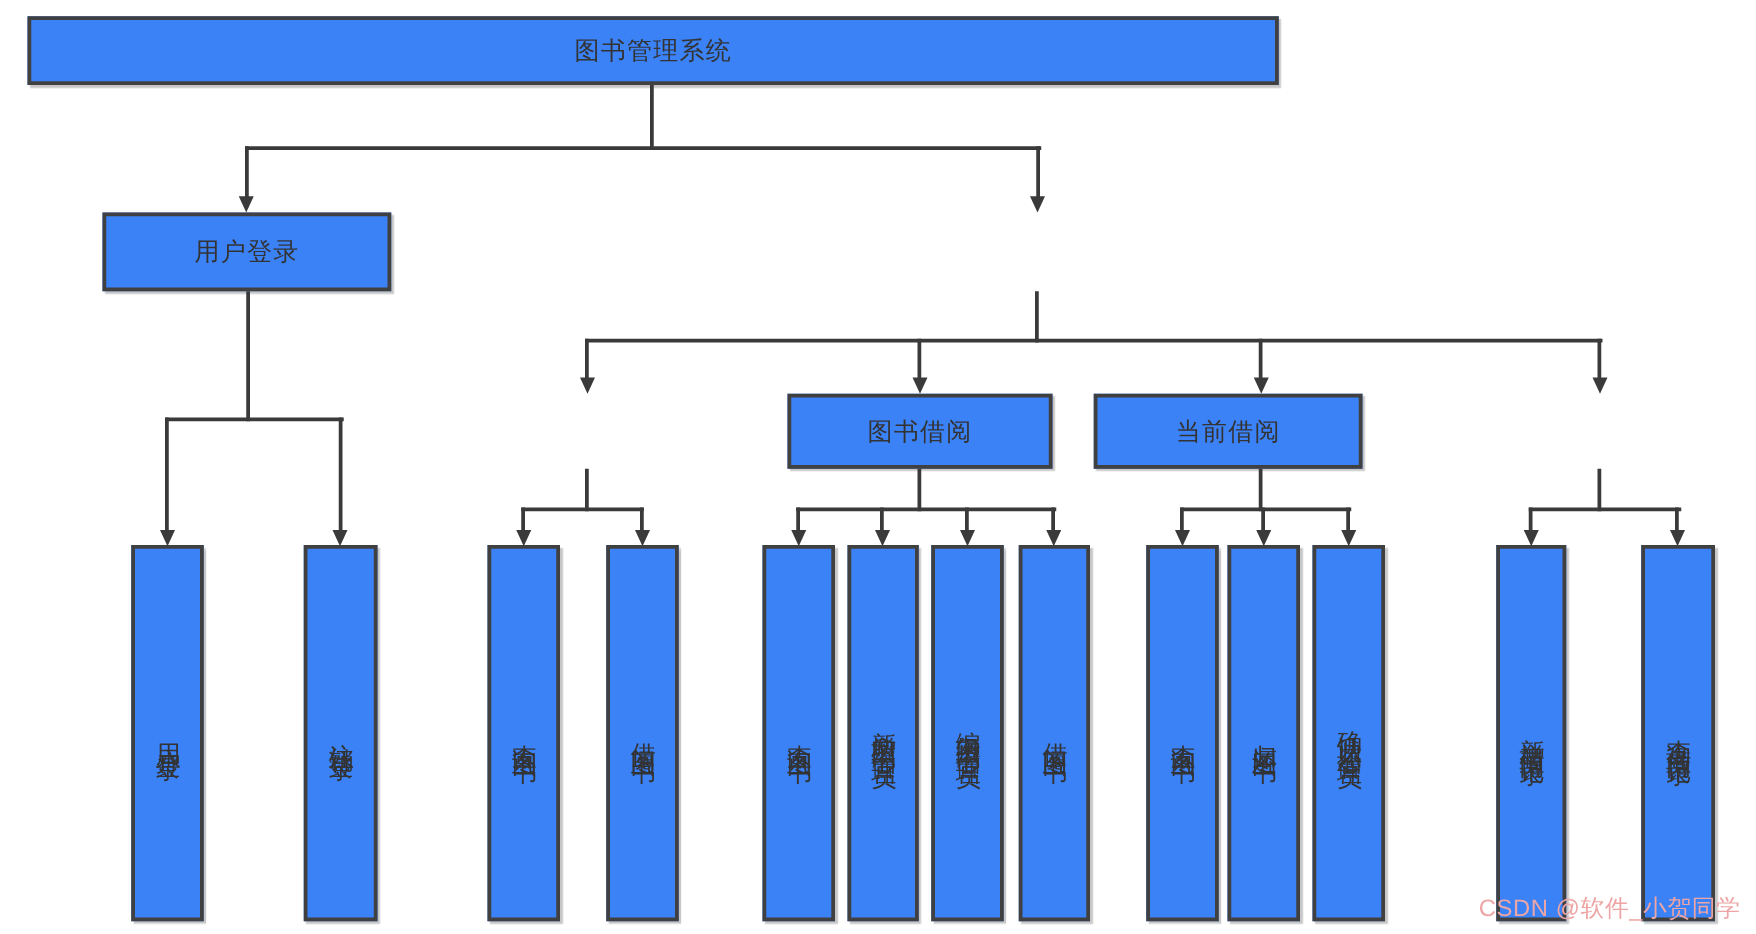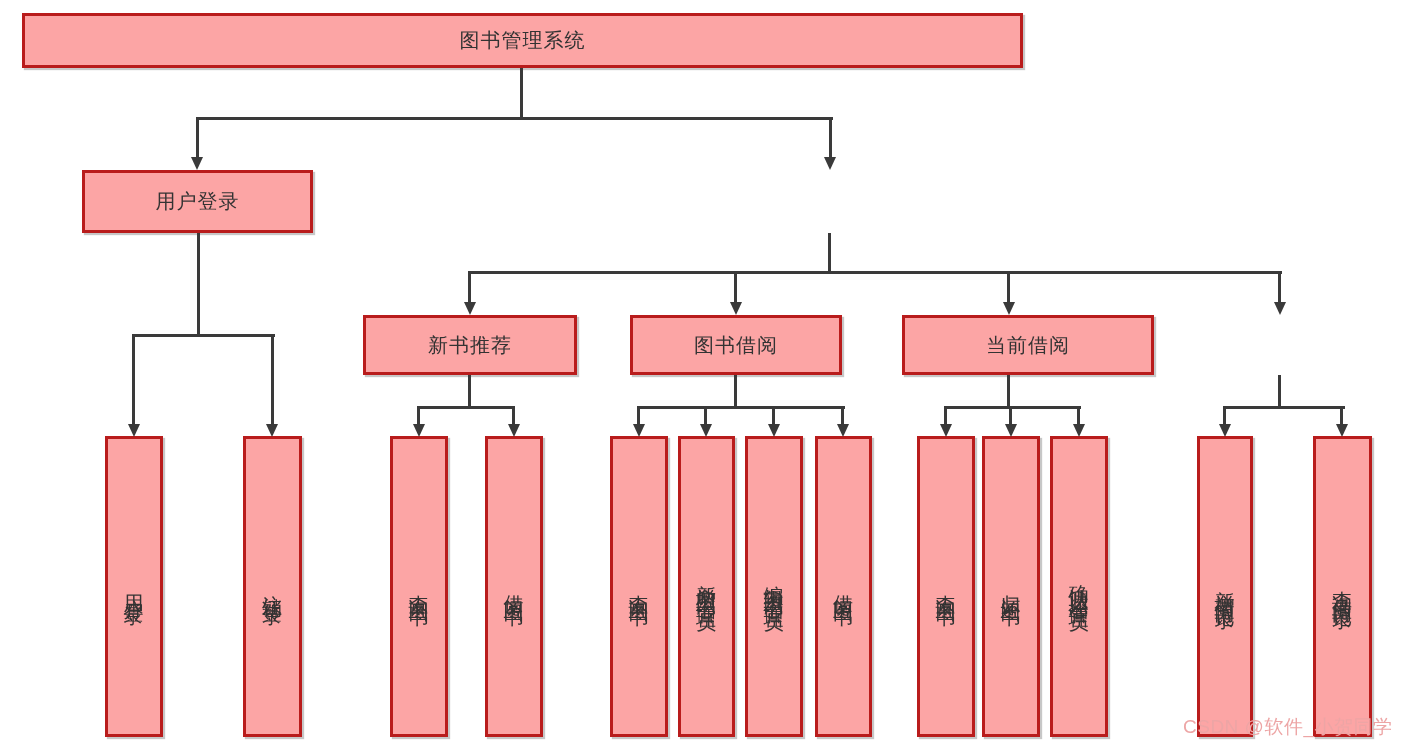--- a/index.html
+++ b/index.html
@@ -1,22 +1,22 @@
 <!DOCTYPE html>
 <html><head>
 <meta charset="utf-8">
 <style>
   html,body{margin:0;padding:0;background:#ffffff;}
   #canvas{
     position:relative;width:1405px;height:747px;background:#ffffff;overflow:hidden;
     font-family:"Liberation Sans","DejaVu Sans",sans-serif;color:#333333;
   }
   .box{
-    position:absolute;box-sizing:border-box;background:#fca5a5;
-    border:3px solid #b91c1c;box-shadow:2px 2px 1px rgba(130,130,130,0.45);
+    position:absolute;box-sizing:border-box;background:#3b82f6;
+    border:3px solid #404040;box-shadow:2px 2px 1px rgba(130,130,130,0.45);
     display:flex;align-items:center;justify-content:center;
     font-size:20px;letter-spacing:1px;white-space:nowrap;
   }
   .leaf{
     writing-mode:vertical-rl;text-orientation:mixed;
     letter-spacing:4px;font-size:20px;line-height:1;white-space:normal;
   }
   .vline,.hline{position:absolute;background:#3a3a3a;}
   .vline{width:3px;}
   .hline{height:3px;}
@@ -32,23 +32,22 @@
 </style>
 </head>
 <body>
 
 <div id="canvas">
 
   <div class="box" style="left:22px;top:13px;width:1001px;height:55px;">图书管理系统</div>
 
   <div class="box" style="left:82px;top:170px;width:231px;height:63px;">用户登录</div>
 
-  <div class="box" style="left:363px;top:315px;width:214px;height:60px;">新书推荐</div>
   <div class="box" style="left:630px;top:315px;width:212px;height:60px;">图书借阅</div>
-  <div class="box" style="left:902px;top:315px;width:252px;height:60px;">当前借阅</div>
+  <div class="box" style="left:875px;top:315px;width:215px;height:60px;">当前借阅</div>
 
   <div class="box leaf" style="left:105px;top:436px;width:58px;height:301px;">用户登录</div>
   <div class="box leaf" style="left:243px;top:436px;width:59px;height:301px;">注销登录</div>
   <div class="box leaf" style="left:390px;top:436px;width:58px;height:301px;">查询图书</div>
   <div class="box leaf" style="left:485px;top:436px;width:58px;height:301px;">借阅图书</div>
   <div class="box leaf" style="left:610px;top:436px;width:58px;height:301px;">查询图书</div>
   <div class="box leaf" style="left:678px;top:436px;width:57px;height:301px;">新增图书（管理员）</div>
   <div class="box leaf" style="left:745px;top:436px;width:58px;height:301px;">编辑图书（管理员）</div>
   <div class="box leaf" style="left:815px;top:436px;width:57px;height:301px;">借阅图书</div>
   <div class="box leaf" style="left:917px;top:436px;width:58px;height:301px;">查询图书</div>

